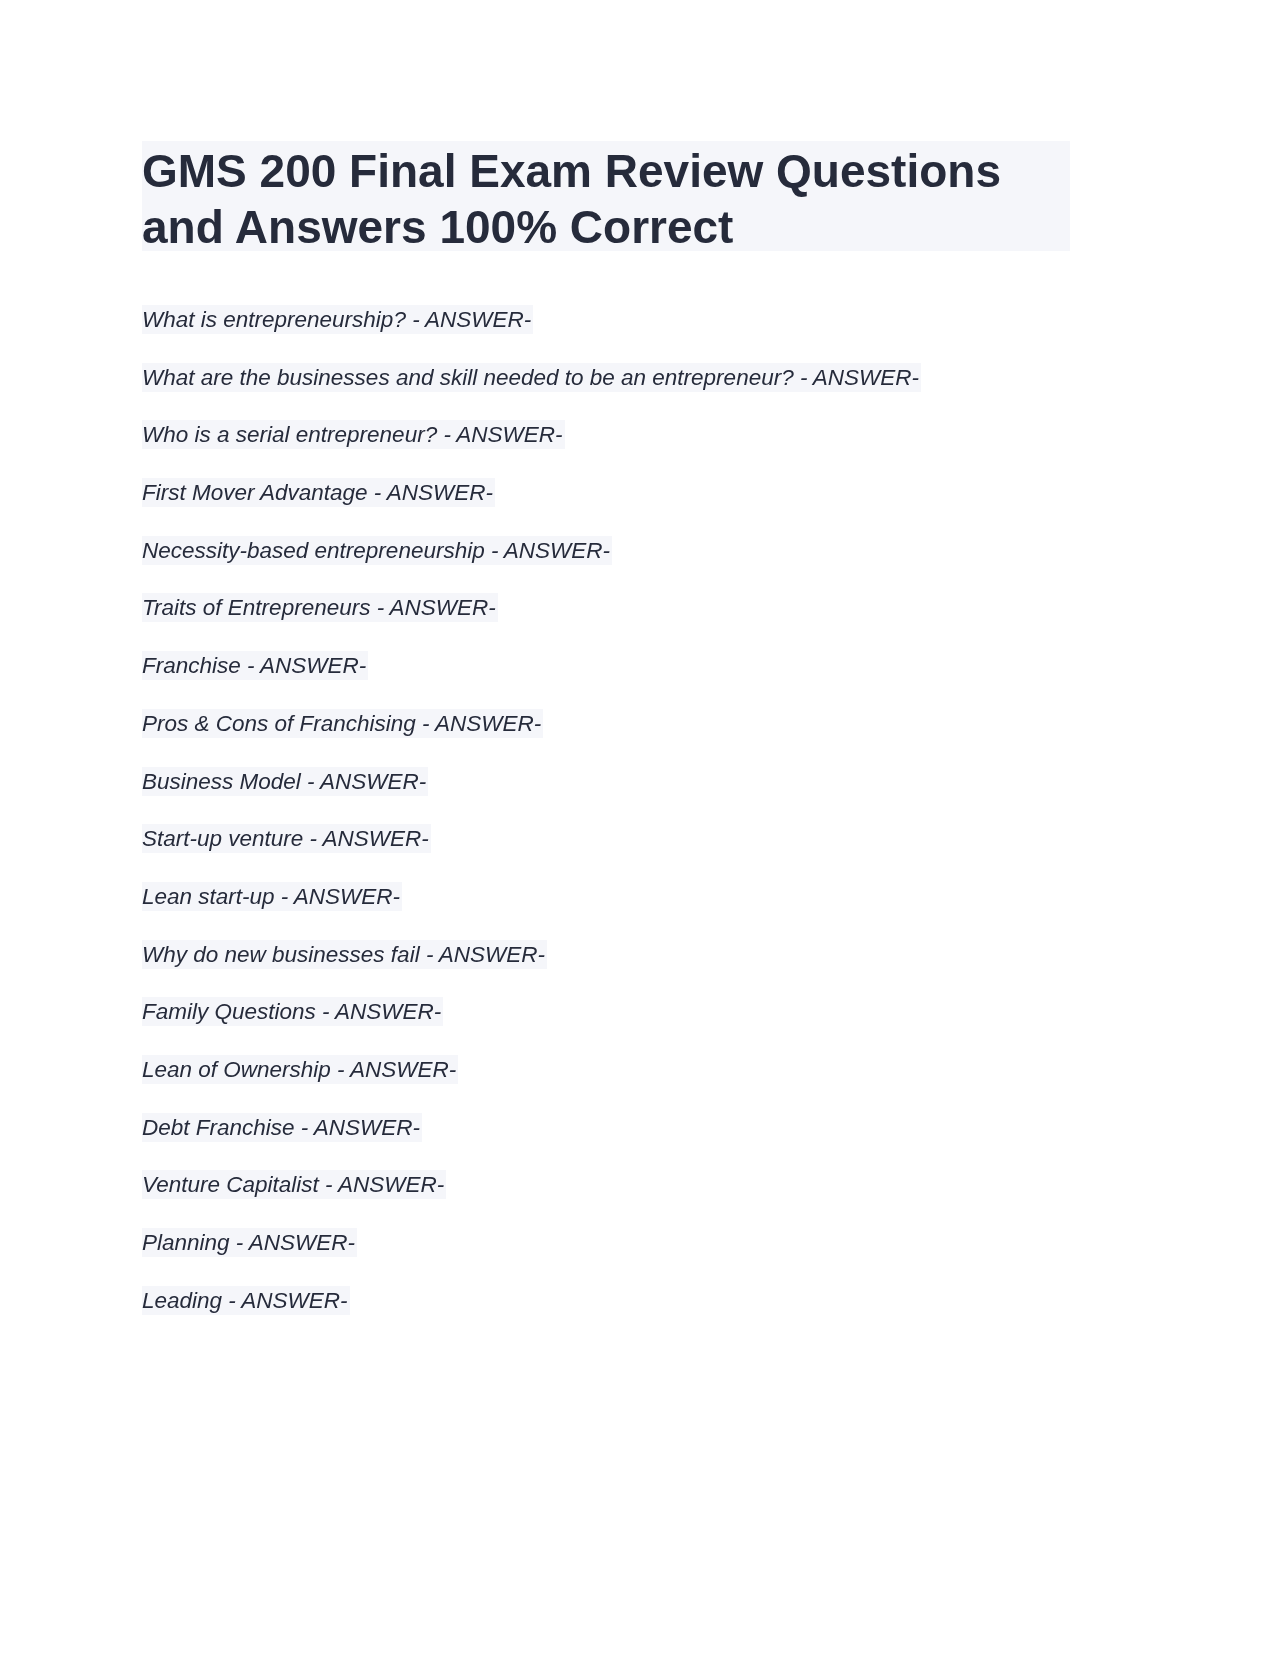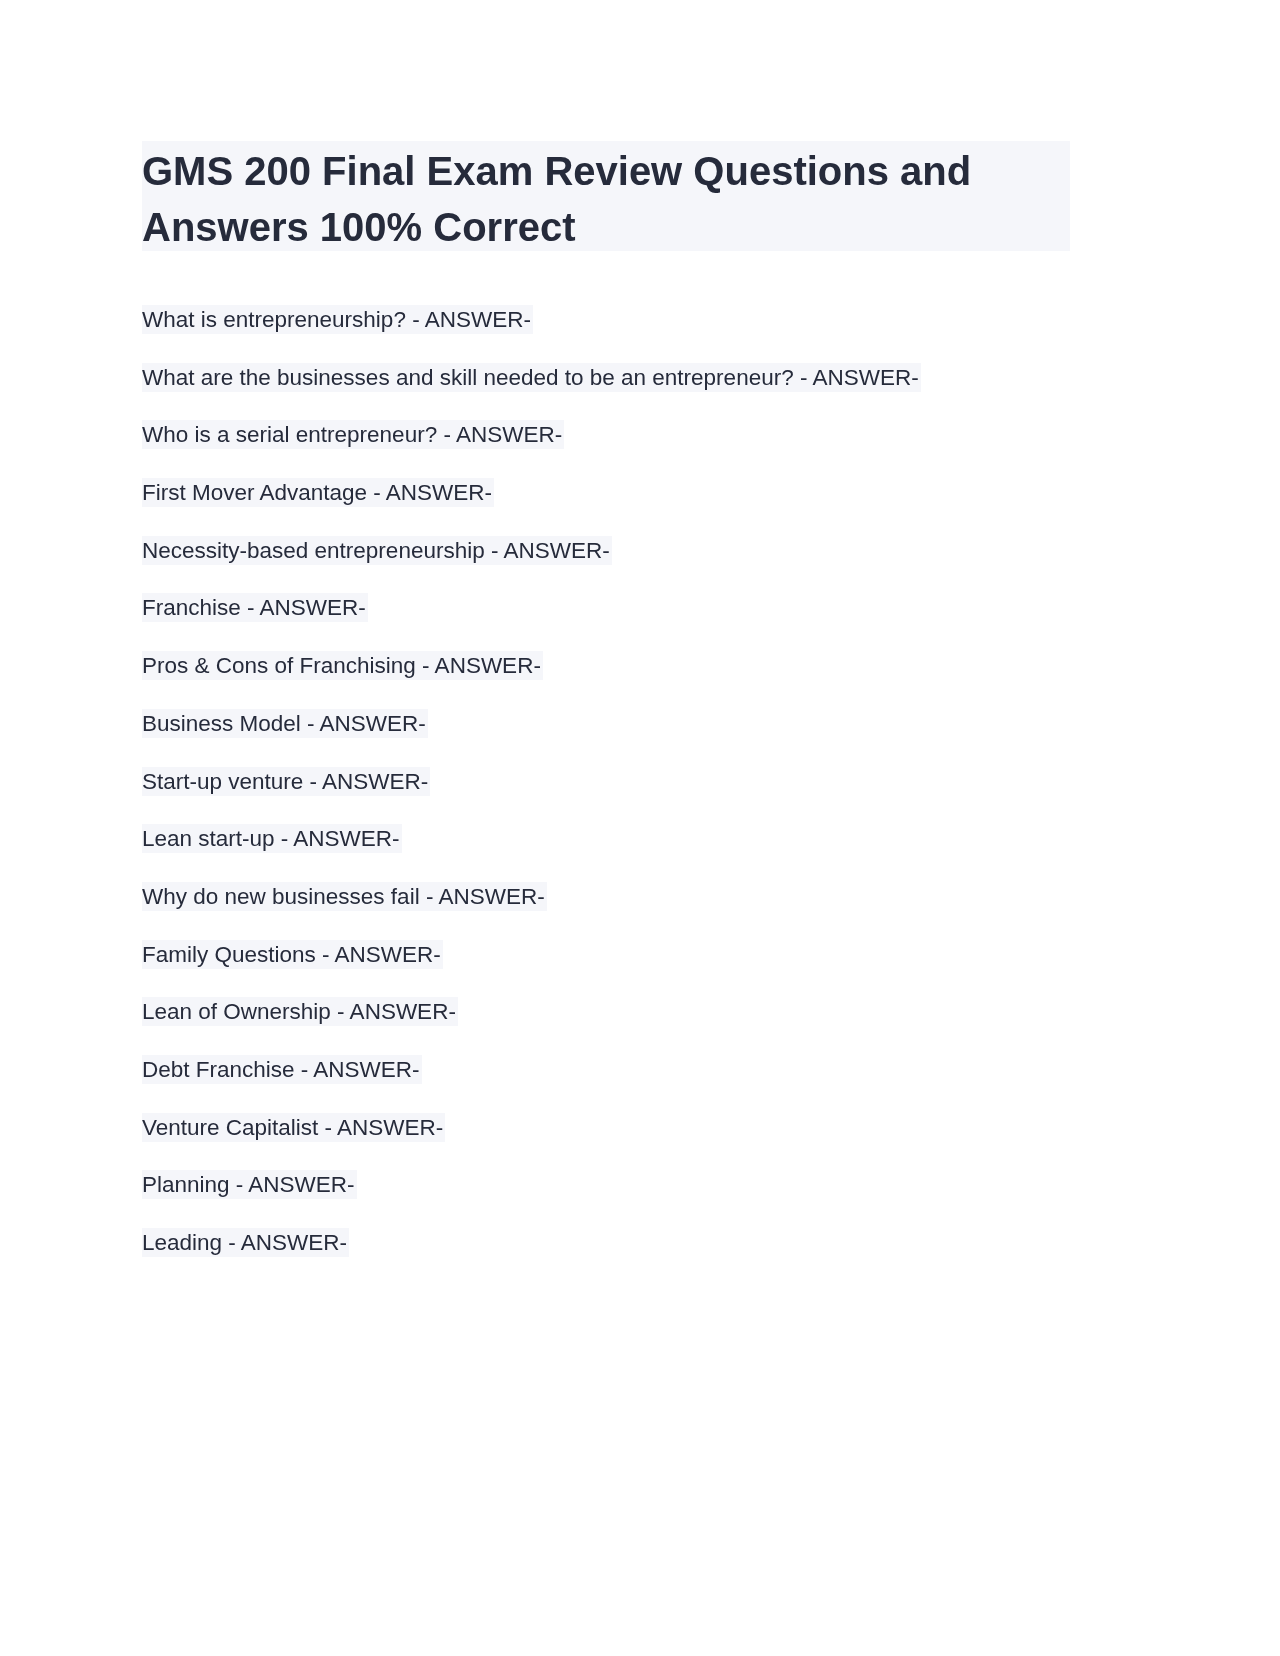--- a/index.html
+++ b/index.html
@@ -23,21 +23,21 @@
     }
     .title-block {
       background: #f5f6fa;
       width: 928px;
       height: 110px;
       box-sizing: border-box;
       padding-top: 2px;
     }
     .title {
       margin: 0;
-      font-size: 40px;
+      font-size: 46px;
       font-weight: bold;
       line-height: 56px;
       color: #262b3b;
       letter-spacing: 0px;
     }
     .items {
       position: absolute;
       left: 0;
       top: 164px;
       margin: 0;
@@ -51,36 +51,38 @@
     }
     .item-text {
       display: inline-block;
       background: #f5f6fa;
       font-size: 22.5px;
       line-height: 29px;
       height: 29px;
       padding-right: 2px;
       color: #262b3b;
       white-space: nowrap;
+      font-style: italic;
     }
   </style>
 </head>
 <body>
 
 <div class="page">
   <div class="title-block">
     <h1 class="title">GMS 200 Final Exam Review Questions and Answers 100% Correct</h1>
   </div>
 
   <ul class="items">
     <li class="item"><span class="item-text">What is entrepreneurship? - ANSWER-</span></li>
     <li class="item"><span class="item-text">What are the businesses and skill needed to be an entrepreneur? - ANSWER-</span></li>
     <li class="item"><span class="item-text">Who is a serial entrepreneur? - ANSWER-</span></li>
     <li class="item"><span class="item-text">First Mover Advantage - ANSWER-</span></li>
     <li class="item"><span class="item-text">Necessity-based entrepreneurship - ANSWER-</span></li>
+    <li class="item"><span class="item-text">Traits of Entrepreneurs - ANSWER-</span></li>
     <li class="item"><span class="item-text">Franchise - ANSWER-</span></li>
     <li class="item"><span class="item-text">Pros &amp; Cons of Franchising - ANSWER-</span></li>
     <li class="item"><span class="item-text">Business Model - ANSWER-</span></li>
     <li class="item"><span class="item-text">Start-up venture - ANSWER-</span></li>
     <li class="item"><span class="item-text">Lean start-up - ANSWER-</span></li>
     <li class="item"><span class="item-text">Why do new businesses fail - ANSWER-</span></li>
     <li class="item"><span class="item-text">Family Questions - ANSWER-</span></li>
     <li class="item"><span class="item-text">Lean of Ownership - ANSWER-</span></li>
     <li class="item"><span class="item-text">Debt Franchise - ANSWER-</span></li>
     <li class="item"><span class="item-text">Venture Capitalist - ANSWER-</span></li>

